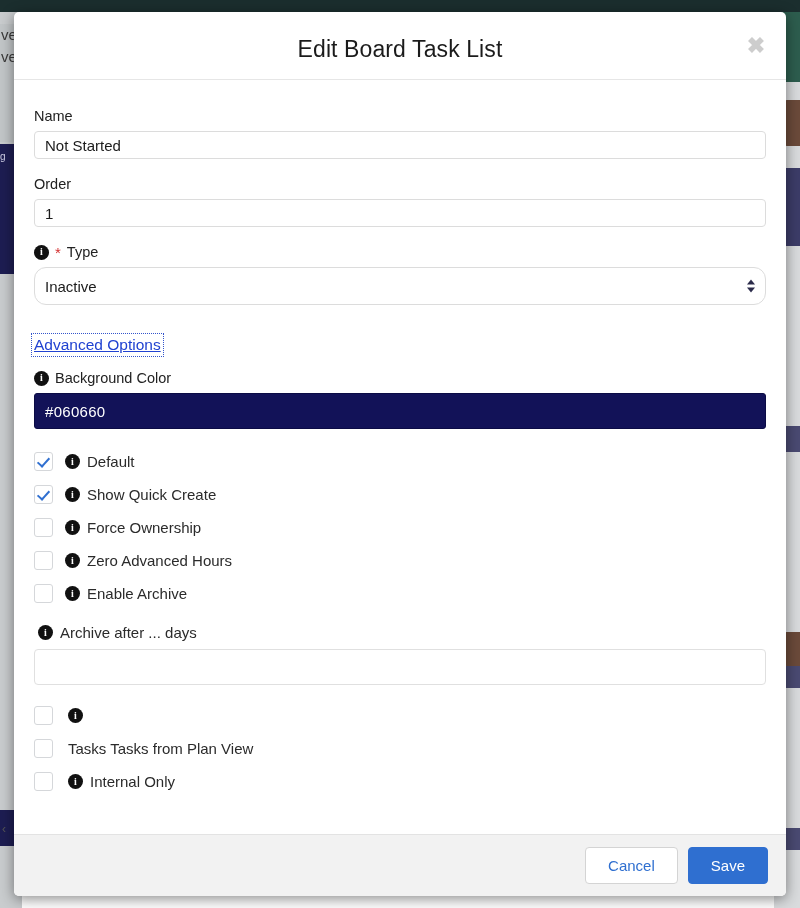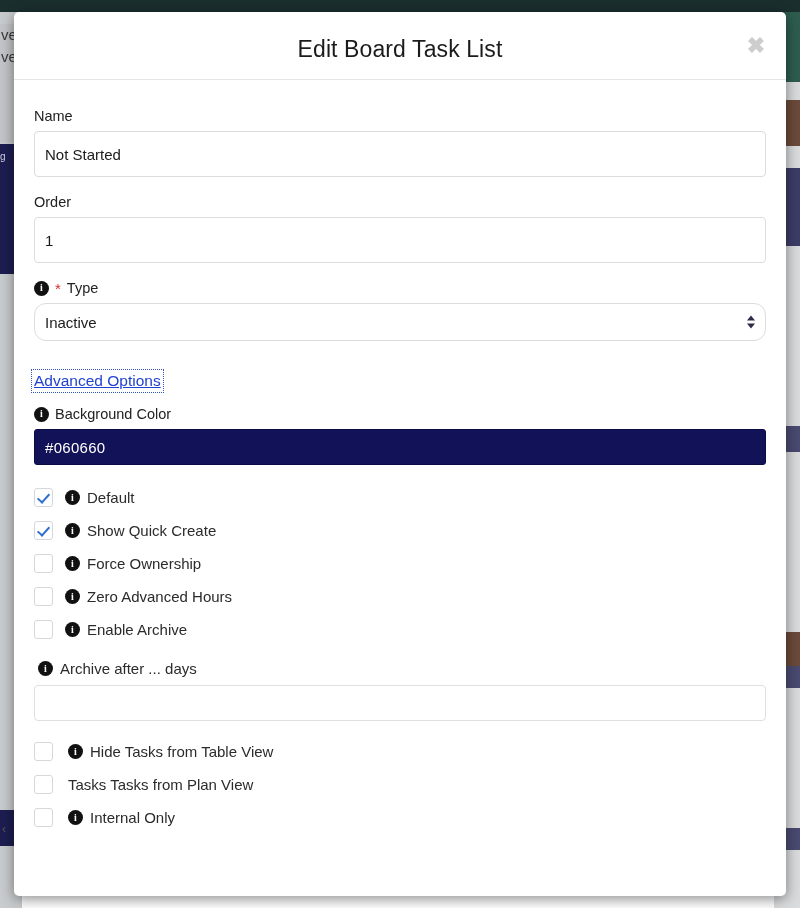--- a/index.html
+++ b/index.html
@@ -103,21 +103,21 @@
   .field-label {
     font-size: 14.5px;
     color: #222;
     margin-bottom: 7px;
     display: flex; align-items: center; gap: 6px;
   }
   .req-star { color: #d32f2f; font-size: 15px; line-height: 1; }
 
   .text-input, .num-input {
     width: 100%;
-    height: 46px;
+    height: 28px;
     border: 1px solid #dcdcdc;
     border-radius: 4px;
     padding: 0 10px;
     font-size: 15px;
     color: #1b1b1b;
     font-family: "Liberation Sans", sans-serif;
     background: #fff;
     outline: none;
   }
   .field-block { margin-bottom: 17px; }
@@ -401,21 +401,20 @@
       <input id="archive-days-input" type="text" value="" style="">
     </div>
 
     
     <div class="lower-cbs">
 
       <div class="cb-row">
         <div class="cbox"></div>
         <div class="cb-label cb-gap">
           <span class="info-icon">i</span>
-          <span>Hide Tasks from Table View</span>
         </div>
       </div>
 
       <div class="cb-row">
         <div class="cbox"></div>
         <div class="cb-label cb-gap">
           <span>Tasks Tasks from Plan View</span>
         </div>
       </div>
 
@@ -423,13 +422,17 @@
         <div class="cbox"></div>
         <div class="cb-label cb-gap">
           <span class="info-icon">i</span>
           <span>Internal Only</span>
         </div>
       </div>
     </div>
 
   </div>
 
+  <div id="modal-footer">
+    <button class="btn" id="cancel-button">Cancel</button>
+    <button class="btn" id="save-button">Save</button>
+  </div>
 </div>
 
 </body></html>

